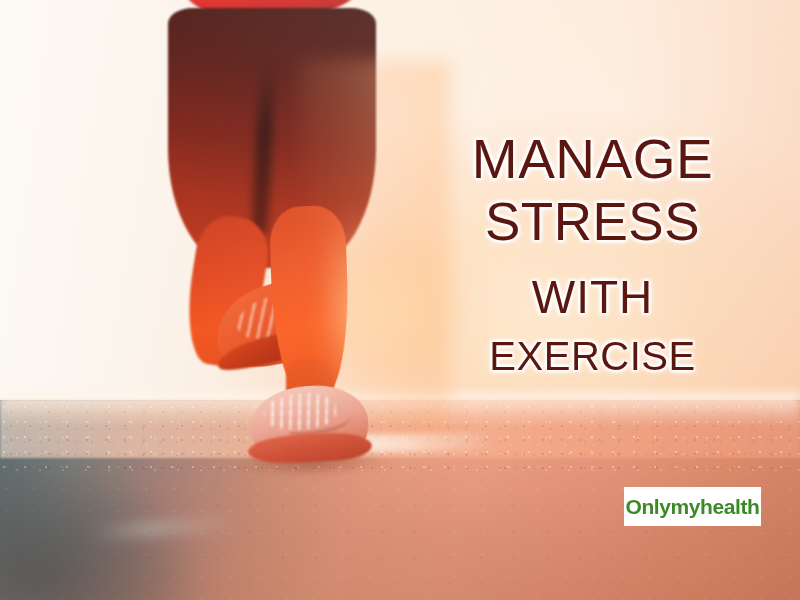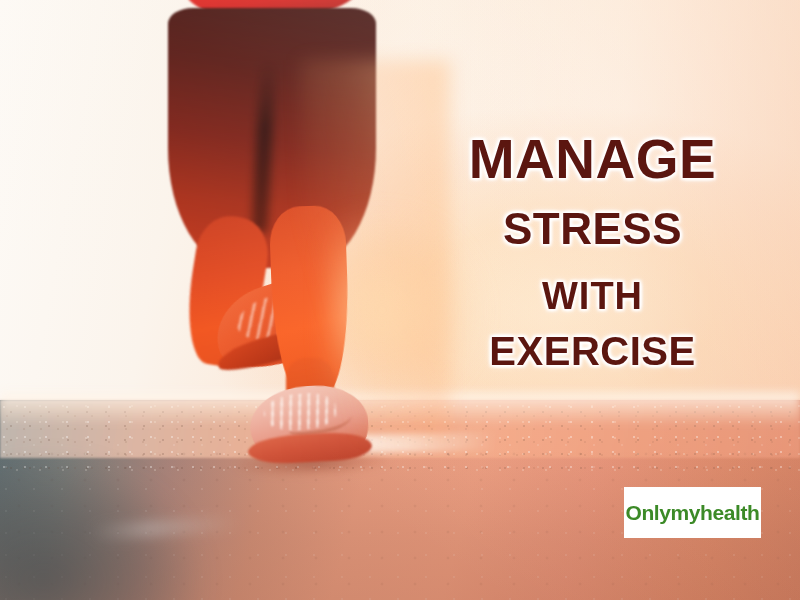--- a/index.html
+++ b/index.html
@@ -243,41 +243,41 @@
   }
 
   
   .headline {
     position:absolute; left:395px; top:132px; width:395px;
     text-align:center;
     z-index:20;
   }
   .hl {
     color:#5b1610;
-    font-weight:bold;
+    font-weight:normal;
     letter-spacing:0.5px;
     line-height:1.0;
     text-shadow:
        0 0 3px #fff, 0 0 3px #fff,
        2px 2px 3px rgba(255,255,255,.95),
       -2px 2px 3px rgba(255,255,255,.95),
        2px -2px 3px rgba(255,255,255,.95),
       -2px -2px 3px rgba(255,255,255,.95),
        0 0 9px rgba(255,255,255,.85);
   }
   .hl-1 { font-size:55px; }
-  .hl-2 { font-size:44px; margin-top:20px; }
-  .hl-3 { font-size:38px; margin-top:26px; letter-spacing:1px; }
+  .hl-2 { font-size:53px; margin-top:8px; }
+  .hl-3 { font-size:46px; margin-top:26px; letter-spacing:1px; }
   .hl-4 { font-size:40px; margin-top:16px; letter-spacing:0.5px; }
 
   
   .logo-box {
     position:absolute;
     left:624px; top:487px;
-    width:137px; height:51px;
+    width:137px; height:39px;
     background:#ffffff;
     display:flex; align-items:center; justify-content:center;
     z-index:25;
   }
   .logo-text {
     color:#3c8a27;
     font-size:21px;
     font-weight:bold;
     letter-spacing:-0.4px;
     line-height:1;

